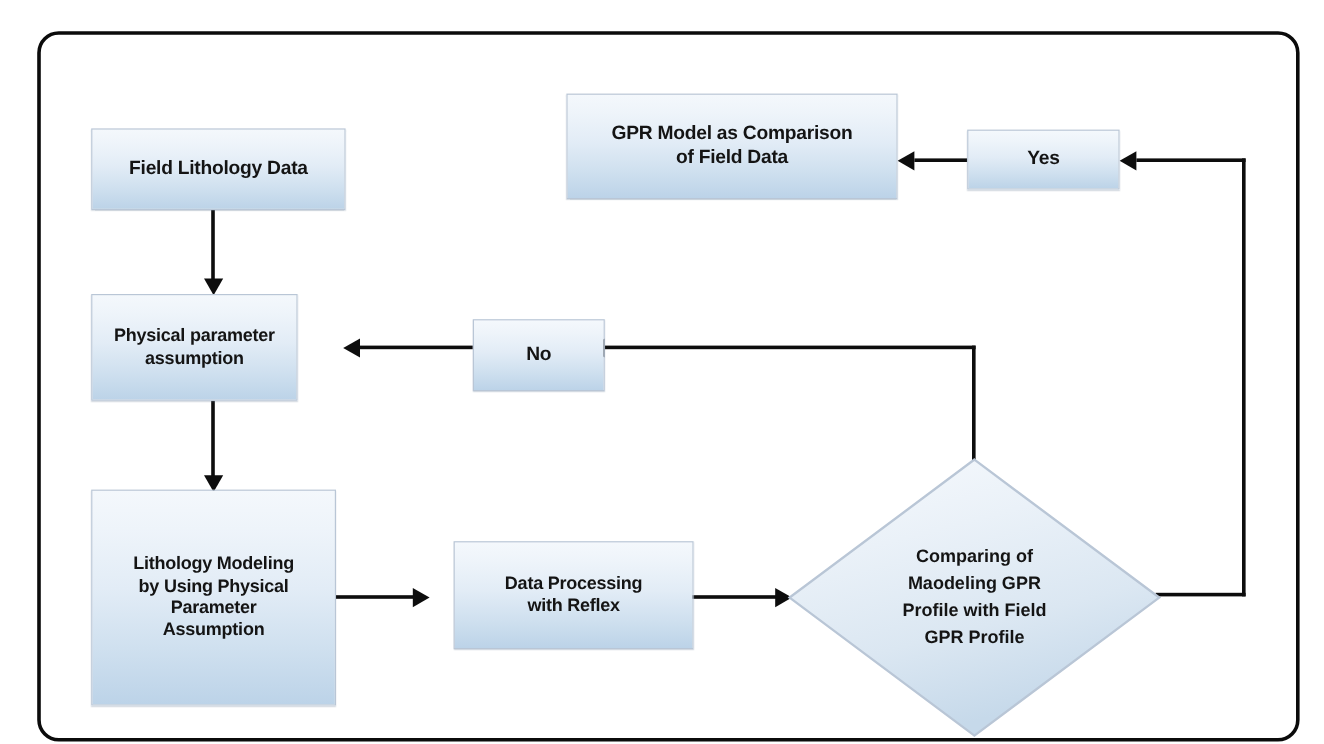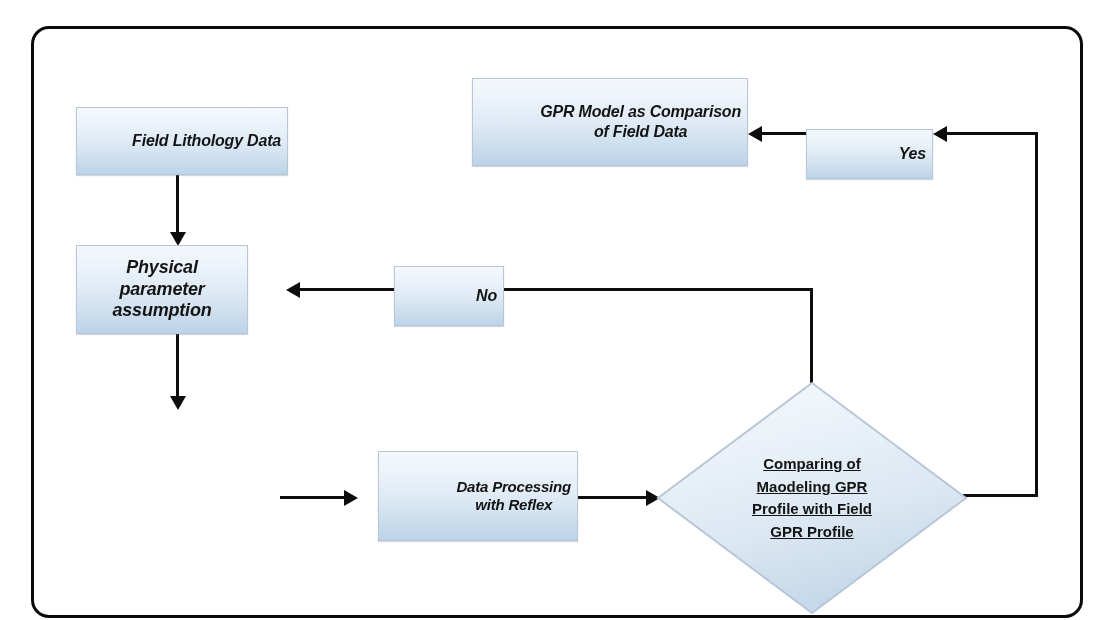--- a/index.html
+++ b/index.html
@@ -34,36 +34,35 @@
     box-sizing: border-box;
     background: transparent;
   }
 
   
   .node {
     position: absolute;
     box-sizing: border-box;
     display: flex;
     align-items: center;
-    justify-content: flex-end;
+    justify-content: center;
     text-align: center;
     color: #141414;
     font-weight: bold;
     font-family: "Liberation Sans", sans-serif;
     letter-spacing: -0.2px;
     border: 1px solid #b9c6d6;
     background:
       linear-gradient(to bottom,
         #f4f8fc 0%,
         #eef4fa 18%,
         #e2ecf6 46%,
         #cfe0ef 74%,
         #bcd3e8 100%);
     box-shadow: 0 1px 1px rgba(120,140,160,0.35);
-    font-style: italic;
   }
 
   .node .txt {
     display: block;
     line-height: 1.22;
     white-space: pre-line;
     padding: 0 6px;
   }
 
   
@@ -85,21 +84,20 @@
     display: flex;
     align-items: center;
     justify-content: center;
     text-align: center;
     color: #141414;
     font-weight: bold;
     font-size: 15px;
     line-height: 1.5;
     white-space: pre-line;
     font-family: "Liberation Sans", sans-serif;
-    text-decoration: underline;
   }
 
   
   .conn {
     position: absolute;
     background: #0d0d0d;
   }
   .conn.h { height: 3px; }
   .conn.v { width: 3px; }
 
@@ -155,36 +153,42 @@
   <div class="conn h" style="left:947px; top:132px; width:91px;"></div>
   <div class="arrowhead left" style="left:933px; top:125.5px;"></div>
 
   <div class="conn h" style="left:762px; top:132px; width:44px;"></div>
   <div class="arrowhead left" style="left:748px; top:125.5px;"></div>
 
   <div class="node" style="left:76px; top:107px; width:212px; height:68px; font-size:16px;">
     <span class="txt">Field Lithology  Data</span>
   </div>
 
-  <div class="node" style="left:76px; top:245px; width:172px; height:89px; font-size:18px;">
+  <div class="node" style="left:76px; top:245px; width:172px; height:89px; font-size:15px;">
     <span class="txt">Physical parameter
 assumption</span>
   </div>
 
+  <div class="node" style="left:76px; top:408px; width:204px; height:180px; font-size:15px;">
+    <span class="txt">Lithology Modeling
+by Using Physical
+Parameter
+Assumption</span>
+  </div>
 
   <div class="node" style="left:378px; top:451px; width:200px; height:90px; font-size:15px;">
     <span class="txt">Data Processing
 with Reflex</span>
   </div>
 
   <div class="node" style="left:394px; top:266px; width:110px; height:60px; font-size:16px;">
     <span class="txt">No</span>
   </div>
 
-  <div class="node" style="left:806px; top:108px; width:127px; height:50px; font-size:16px;margin-top:21px;">
+  <div class="node" style="left:806px; top:108px; width:127px; height:50px; font-size:16px;">
     <span class="txt">Yes</span>
   </div>
 
   <div class="node" style="left:472px; top:78px; width:276px; height:88px; font-size:16px;">
     <span class="txt">GPR  Model as Comparison
 of Field Data</span>
   </div>
 
   <div class="diamond-wrap" style="left:656px; top:381px; width:312px; height:234px;">
     <svg class="diamond-shape" viewBox="0 0 312 234" preserveAspectRatio="none">

